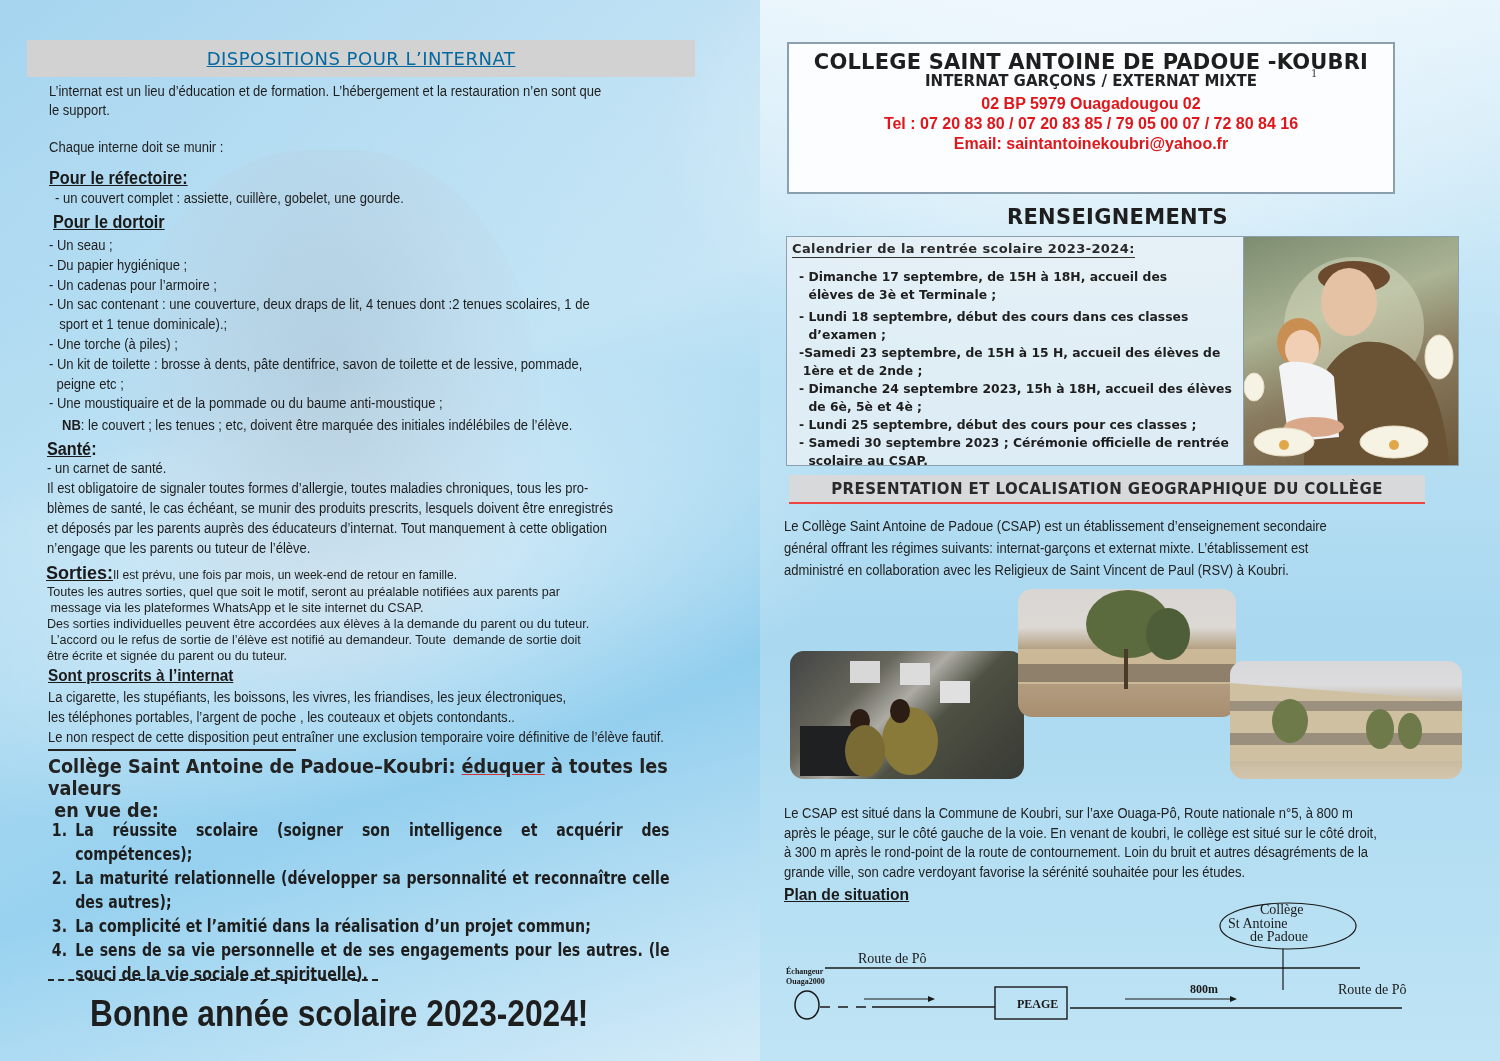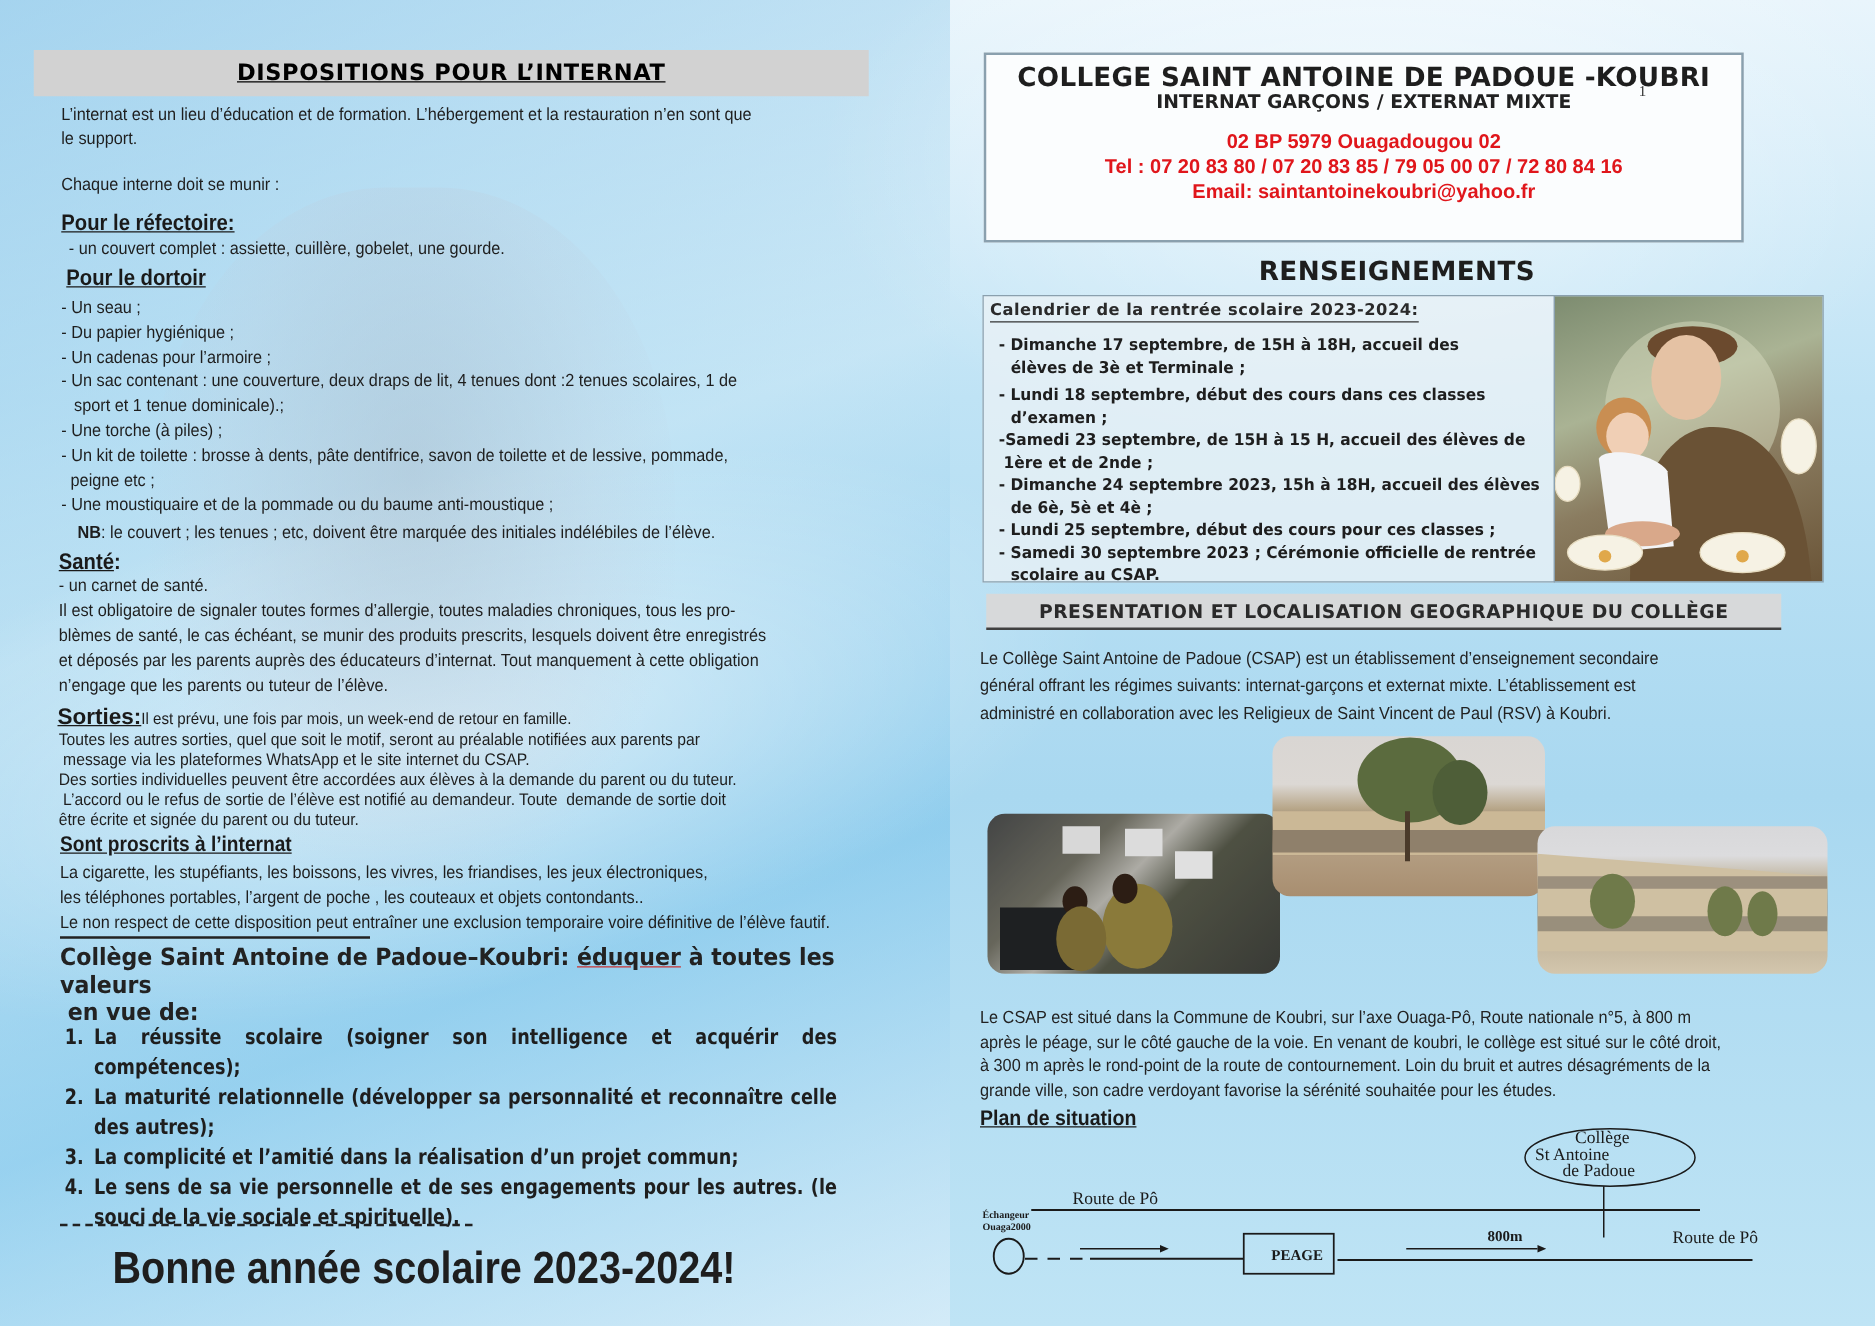--- a/index.html
+++ b/index.html
@@ -14,21 +14,21 @@
     background: radial-gradient(ellipse at center, rgba(255,255,255,0.5) 0%, rgba(255,255,255,0) 70%); }
   .bg-left { position:absolute; left:0; top:0; width:760px; height:1061px;
     background: linear-gradient(160deg, rgba(120,190,230,0.6) 0%, rgba(200,230,245,0.4) 40%, rgba(120,195,235,0.5) 70%, rgba(225,240,250,0.6) 100%); }
   .bg-ghost { position:absolute; left:120px; top:150px; width:420px; height:560px; border-radius:45%;
     background: radial-gradient(ellipse at 50% 40%, rgba(170,185,200,0.45) 0%, rgba(190,205,220,0.25) 50%, rgba(255,255,255,0) 75%); }
 
   .abs { position:absolute; }
   
   .left-title { left:27px; top:40px; width:668px; height:37px; background:#d2d2d2;
     display:flex; align-items:center; justify-content:center; }
-  .left-title span { font-family:"DejaVu Sans", sans-serif; font-weight:bold; font-size:18px; text-decoration:underline; letter-spacing:0.5px; color:#000000; }
+  .left-title span { font-family:"DejaVu Sans", sans-serif; font-weight:normal; font-size:18px; text-decoration:underline; letter-spacing:0.5px; color:#0369a1; }
   .lt { font-family:"Liberation Sans", sans-serif; font-size:14px; line-height:19px; color:#1e1e1e; transform:scaleX(0.93); transform-origin:left top; }
   .h-sec { font-family:"Liberation Sans", sans-serif; font-size:18px; font-weight:bold; text-decoration:underline; color:#1a1a1a; transform:scaleX(0.9); transform-origin:left top; }
   .bl { margin:0; padding:0; list-style:none; }
   .bl li { font-size:14px; line-height:19.8px; }
 
   .motto { left:48px; top:755px; font-family:"DejaVu Sans", sans-serif; font-weight:bold; font-size:19px; line-height:22px; color:#222; transform:scaleX(0.93); transform-origin:left top; width:750px; }
   .motto .u { text-decoration:underline; text-decoration-color:#c33; }
   .values { left:52px; top:818px; width:640px; font-family:"DejaVu Sans", sans-serif; font-weight:bold; font-size:17px; line-height:24px; color:#1e1e1e; transform:scaleX(0.83); transform-origin:left top; }
   .values ol { margin:0; padding-left:24px; width:720px; }
   .values li { padding-left:4px; text-align:justify; }
@@ -45,21 +45,21 @@
   .renseig { left:1007px; top:205px; font-family:"DejaVu Sans", sans-serif; font-weight:bold; font-size:21px; color:#1e1e1e; letter-spacing:0.3px; }
   .cal-box { left:786px; top:236px; width:456px; height:228px; background:rgba(235,242,246,0.75); border:1px solid #8aa0ae; }
   .cal-title { position:absolute; left:5px; top:4px; font-family:"DejaVu Sans", sans-serif; font-weight:bold; font-size:13px; color:#2a2a2a; letter-spacing:0.4px; border-bottom:1px solid #333; padding-bottom:1px; white-space:nowrap; }
   .cal-list { position:absolute; left:12px; top:32px; width:460px; font-family:"DejaVu Sans", sans-serif; font-weight:bold; font-size:13px; line-height:16px; color:#1e1e1e; transform:scaleX(0.95); transform-origin:left top; }
   .cal-list div { margin-bottom:2px; }
   .cal-list .in { padding-left:10px; }
 
   .saint-img { left:1243px; top:236px; width:214px; height:228px; border:1px solid #8aa0ae; overflow:hidden;
     background: linear-gradient(160deg, #7d8c70 0%, #aab394 35%, #8a7c60 60%, #6b5538 100%); }
 
-  .pres-box { left:789px; top:475px; width:636px; height:27px; background:#d7d9da; border-bottom:2px solid #404040;
+  .pres-box { left:789px; top:475px; width:636px; height:27px; background:#d7d9da; border-bottom:2px solid #ef4444;
     display:flex; align-items:center; justify-content:center; }
   .pres-box span { font-family:"DejaVu Sans", sans-serif; font-weight:bold; font-size:15px; color:#2a2a2a; letter-spacing:0.4px; }
 
   .rt { font-family:"Liberation Sans", sans-serif; font-size:14px; line-height:22px; color:#222; transform:scaleX(0.93); transform-origin:left top; }
   .rt2 { font-family:"Liberation Sans", sans-serif; font-size:14px; line-height:19.5px; color:#222; transform:scaleX(0.93); transform-origin:left top; }
 
   .photo { border-radius:14px; overflow:hidden; }
   .photo1 { left:790px; top:651px; width:234px; height:128px; background:linear-gradient(135deg,#3b3d40 0%,#6b6a5e 30%,#c8c6c0 45%,#4a4d3d 60%,#2d2f2c 100%); }
   .photo2 { left:1018px; top:589px; width:218px; height:128px; background:linear-gradient(180deg,#d9d6d3 0%,#dcd8d4 30%,#b8a78a 45%,#7b6a58 60%,#b29c80 75%,#a88e70 100%); }
   .photo3 { left:1230px; top:661px; width:232px; height:118px; background:linear-gradient(180deg,#d8d8da 0%,#dcdcde 20%,#b9ab8e 40%,#908676 55%,#c1b39a 75%,#d3c6ad 100%); }
@@ -149,21 +149,21 @@
     <li>Le sens de sa vie personnelle et de ses engagements pour les autres. (le souci de la vie sociale et spirituelle).</li>
   </ol>
 </div>
 
 <div class="abs dashline"></div>
 <div class="abs bonne">Bonne année scolaire 2023-2024!</div>
 
 <div class="abs header-box">
   <div class="hb-title">COLLEGE SAINT ANTOINE DE PADOUE -KOUBRI</div>
   <div class="hb-sub">INTERNAT GARÇONS / EXTERNAT MIXTE</div>
-  <div class="hb-red" style="margin-top:14px">02 BP 5979 Ouagadougou 02</div>
+  <div class="hb-red" style="margin-top:4px">02 BP 5979 Ouagadougou 02</div>
   <div class="hb-red">Tel : 07 20 83 80 / 07 20 83 85 / 79 05 00 07 / 72 80 84 16</div>
   <div class="hb-red">Email: saintantoinekoubri@yahoo.fr</div>
   <div class="hb-page">1</div>
 </div>
 
 <div class="abs renseig">RENSEIGNEMENTS</div>
 
 <div class="abs cal-box">
   <div class="cal-title">Calendrier de la rentrée scolaire 2023-2024:</div>
   <div class="cal-list">

